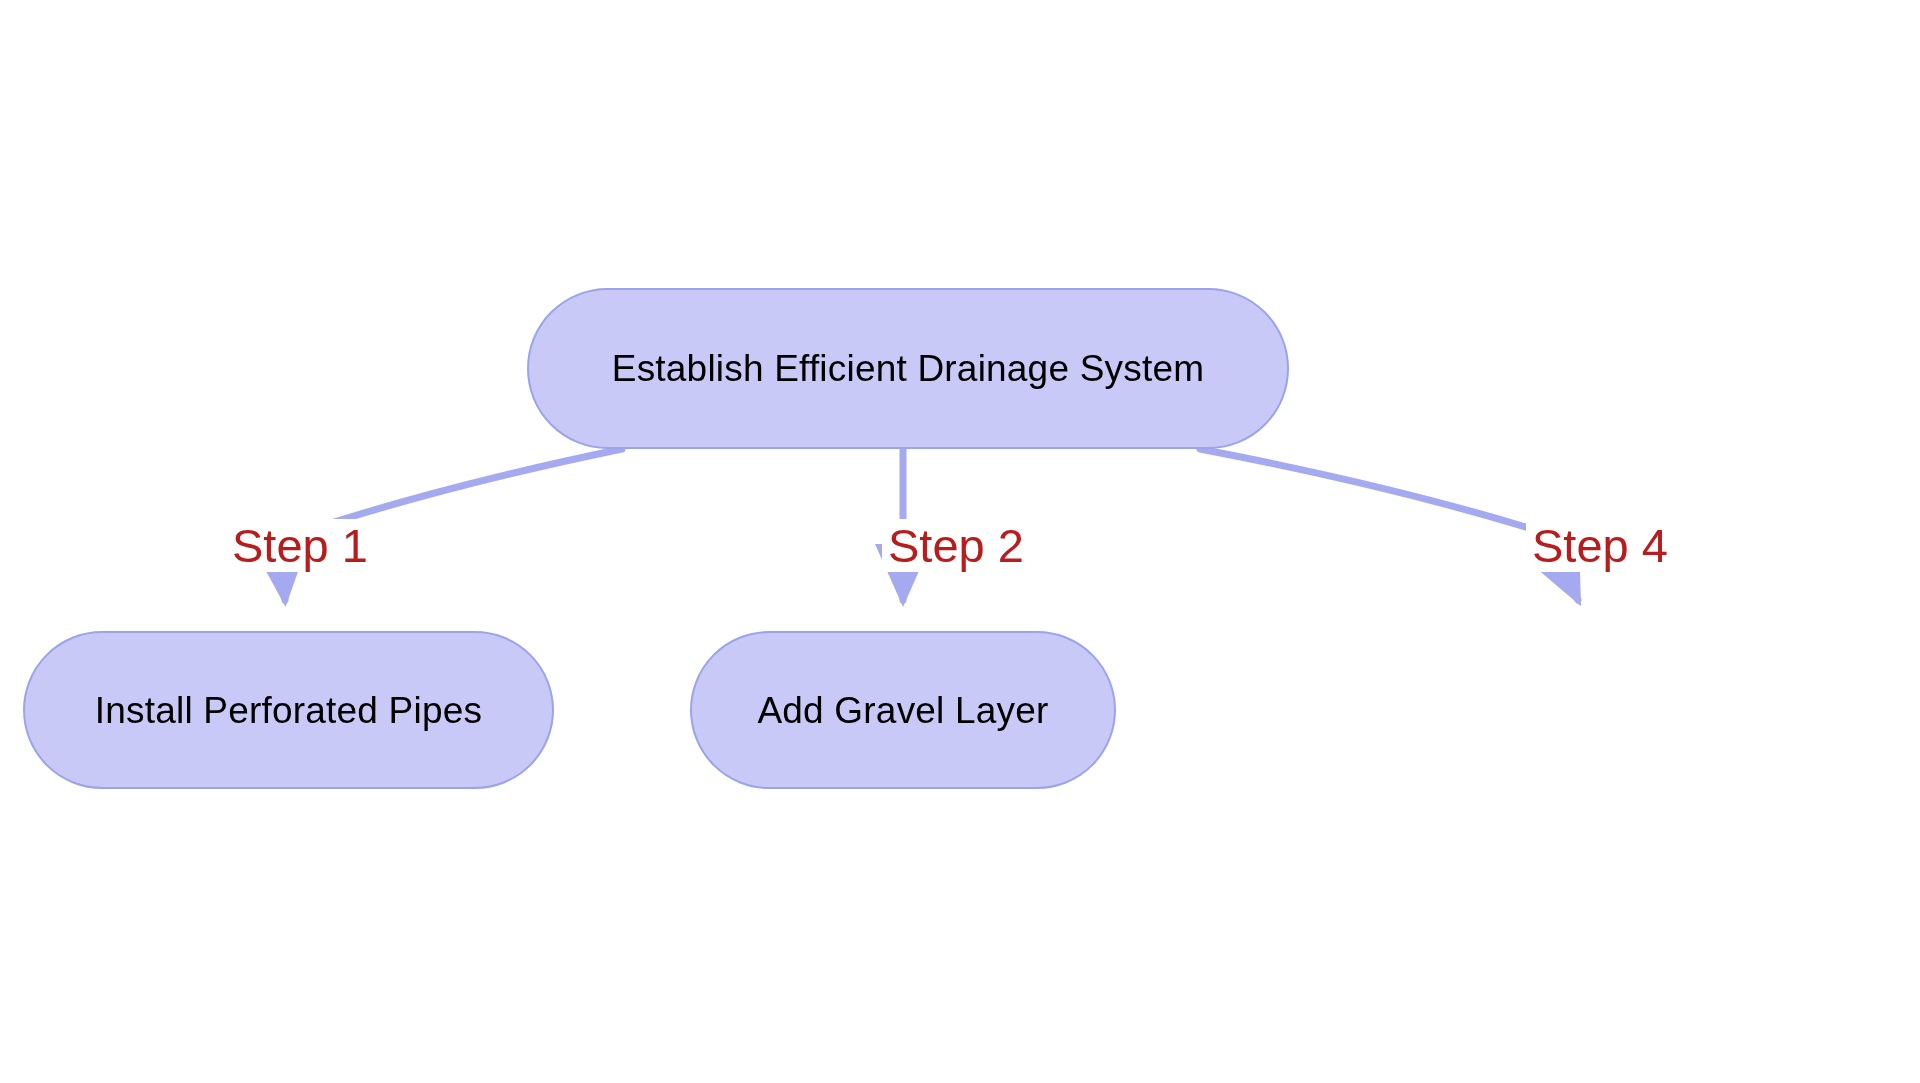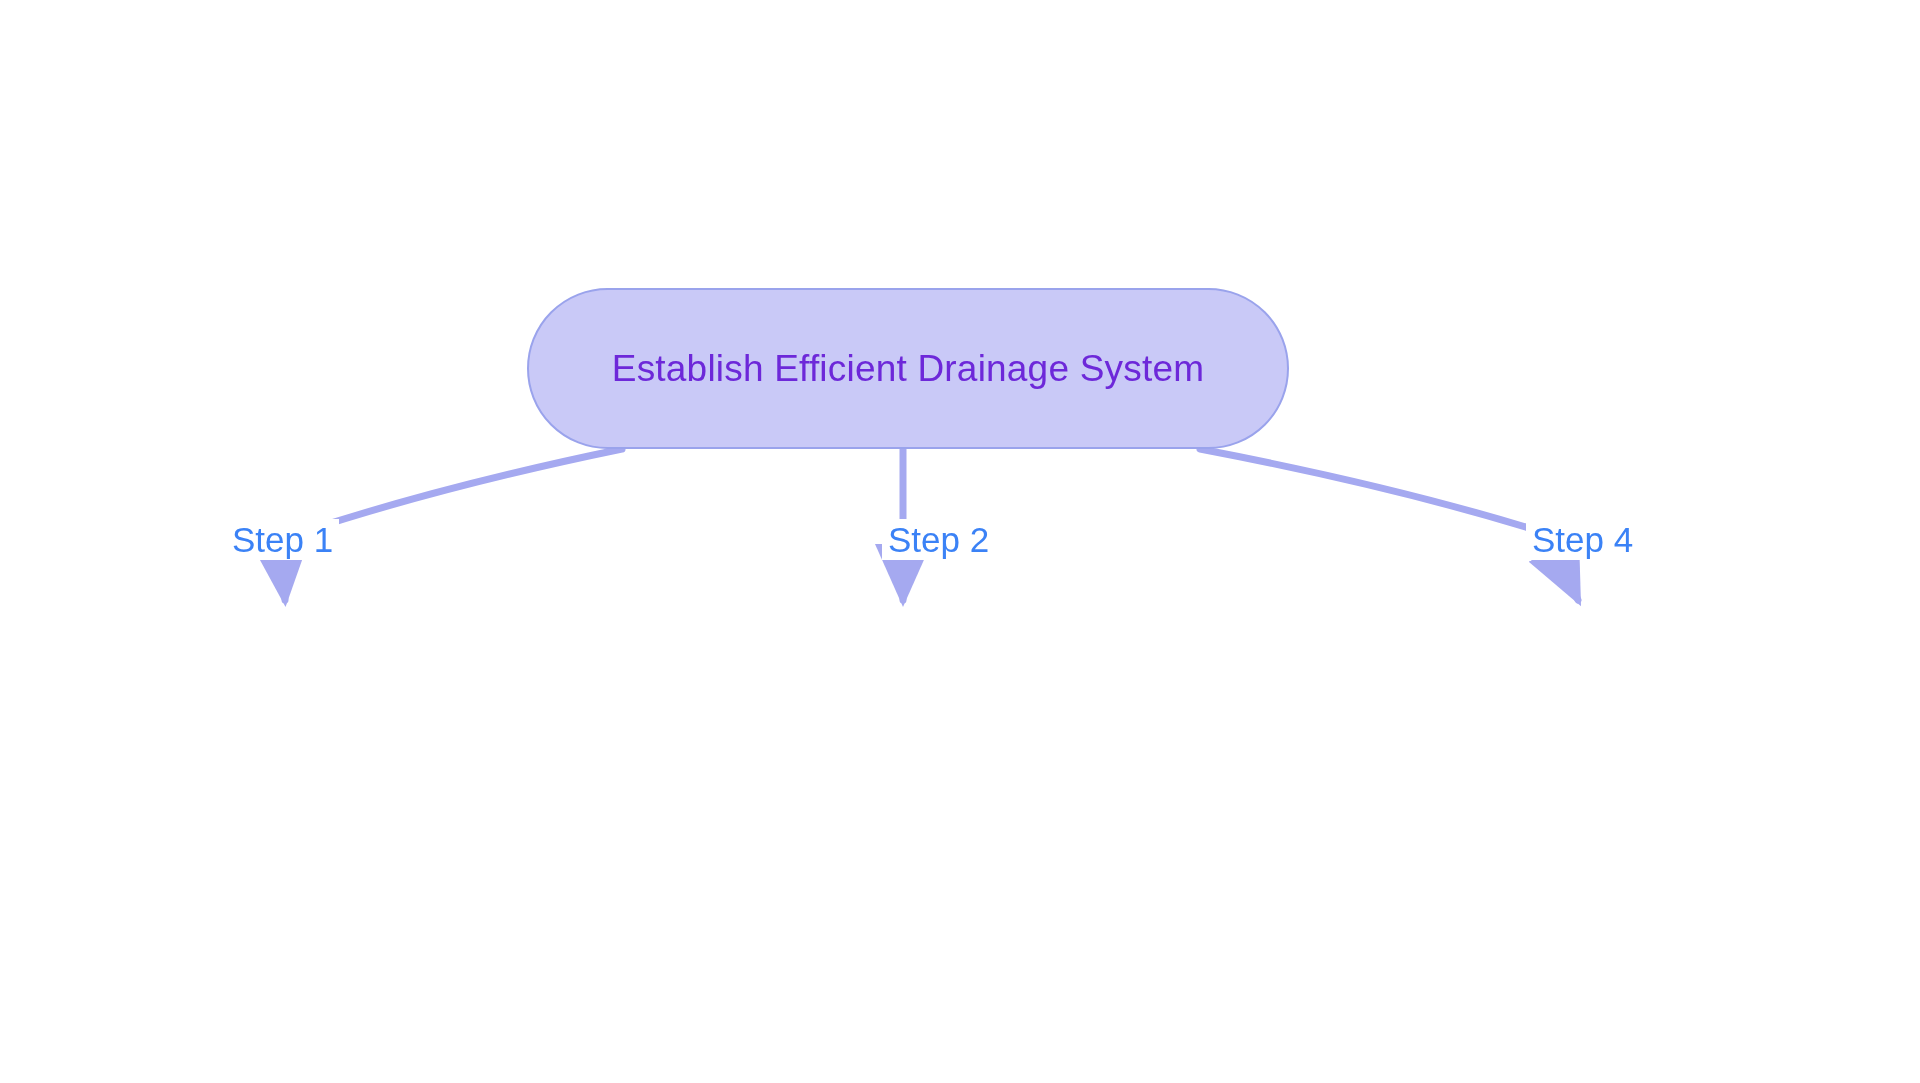--- a/index.html
+++ b/index.html
@@ -31,21 +31,21 @@
     box-sizing: border-box;
     background: #c9c9f7;
     border: 2px solid #9aa3ec;
     border-radius: 999px;
     display: flex;
     align-items: center;
     justify-content: center;
     z-index: 3;
   }
   .node-label {
-    color: #6d28d9;
+    color: #000000;
     font-size: 37px;
     font-weight: 400;
     letter-spacing: 0.2px;
     white-space: nowrap;
     line-height: 1;
   }
   #node-root {
     left: 527px;
     top: 288px;
     width: 762px;
@@ -64,22 +64,22 @@
     height: 158px;
   }
   #node-step3 {
     left: 1252px;
     top: 631px;
     width: 652px;
     height: 158px;
   }
   .edge-label {
     position: absolute;
-    color: #3b82f6;
-    font-size: 35px;
+    color: #b91c1c;
+    font-size: 47px;
     line-height: 1;
     background: #ffffff;
     padding: 3px 6px;
     white-space: nowrap;
     z-index: 2;
   }
   #edge-label-1 { left: 226px; top: 519px; }
   #edge-label-2 { left: 842px; top: 519px; margin-left: 40px; }
   #edge-label-3 { left: 1526px; top: 519px; }
 </style>
@@ -105,16 +105,22 @@
   <div class="edge-label" id="edge-label-1">Step 1</div>
 
   <div class="edge-label" id="edge-label-2">Step 2</div>
 
   <div class="edge-label" id="edge-label-3">Step 4</div>
 
   <div class="node" id="node-root">
     <span class="node-label">Establish Efficient Drainage System</span>
   </div>
 
+  <div class="node" id="node-step1">
+    <span class="node-label">Install Perforated Pipes</span>
+  </div>
 
+  <div class="node" id="node-step2">
+    <span class="node-label">Add Gravel Layer</span>
+  </div>
 
 
 </div>
 
 </body></html>

